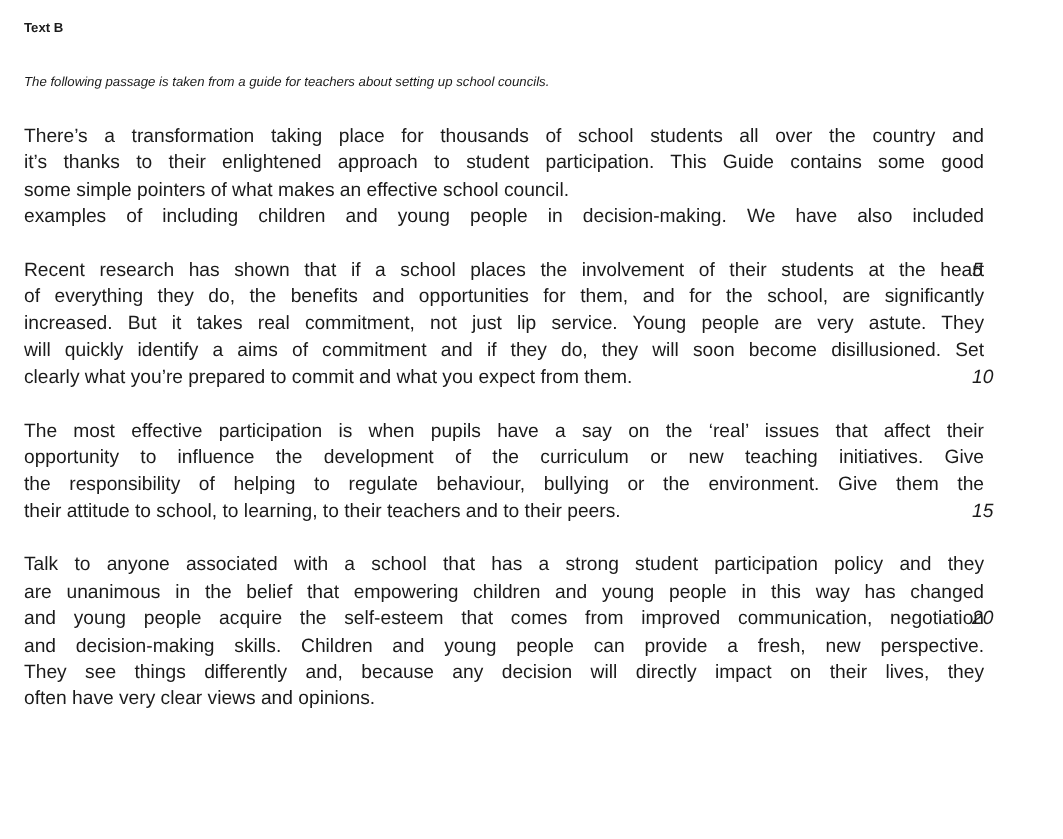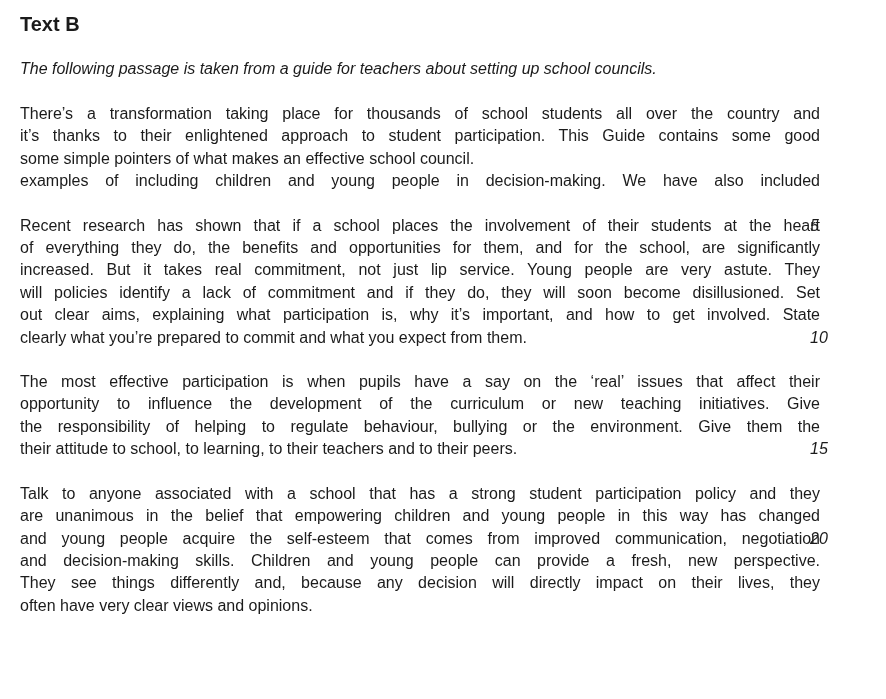--- a/index.html
+++ b/index.html
@@ -13,27 +13,27 @@
     overflow: hidden;
     font-family: "Liberation Sans", sans-serif;
     color: #1b1b1b;
   }
   .doc {
     position: relative;
     padding: 13px 0 0 20px;
     width: 866px;
   }
   .heading {
-    font-size: 20px;
+    font-size: 11px;
     font-weight: bold;
     line-height: 22px;
     margin: 0 0 23px 0;
   }
   .intro {
-    font-size: 16px;
+    font-size: 11px;
     font-style: italic;
     line-height: 22px;
     margin: 0 0 23px 0;
     width: 800px;
   }
   .para {
     width: 800px;
     margin: 0 16px 22px 0;
   }
   .line {
@@ -68,22 +68,21 @@
       <div class="para">
         <div class="line"><span>There’s a transformation taking place for thousands of school students all over the country and</span></div>
         <div class="line"><span>it’s thanks to their enlightened approach to student participation. This Guide contains some good</span></div>
         <div class="line last"><span>some simple pointers of what makes an effective school council.</span></div>
         <div class="line"><span>examples of including children and young people in decision-making. We have also included</span></div>
       </div>
       <div class="para">
         <div class="line"><span>Recent research has shown that if a school places the involvement of their students at the heart</span><span class="line-num">5</span></div>
         <div class="line"><span>of everything they do, the benefits and opportunities for them, and for the school, are significantly</span></div>
         <div class="line"><span>increased. But it takes real commitment, not just lip service. Young people are very astute. They</span></div>
-        <div class="line"><span>will policies identify a lack of commitment and if they do, they will soon become disillusioned. Set</span></div>
-        <div class="line"><span>out clear aims, explaining what participation is, why it’s important, and how to get involved. State</span></div>
+        <div class="line"><span>will quickly identify a aims of commitment and if they do, they will soon become disillusioned. Set</span></div>
         <div class="line last"><span>clearly what you’re prepared to commit and what you expect from them.</span><span class="line-num">10</span></div>
       </div>
       <div class="para">
         <div class="line"><span>The most effective participation is when pupils have a say on the ‘real’ issues that affect their</span></div>
         <div class="line"><span>opportunity to influence the development of the curriculum or new teaching initiatives. Give</span></div>
         <div class="line"><span>the responsibility of helping to regulate behaviour, bullying or the environment. Give them the</span></div>
         <div class="line"><span class="line-num">15</span></div>
         <div class="line last"><span>their attitude to school, to learning, to their teachers and to their peers.</span></div>
       </div>
       <div class="para">

